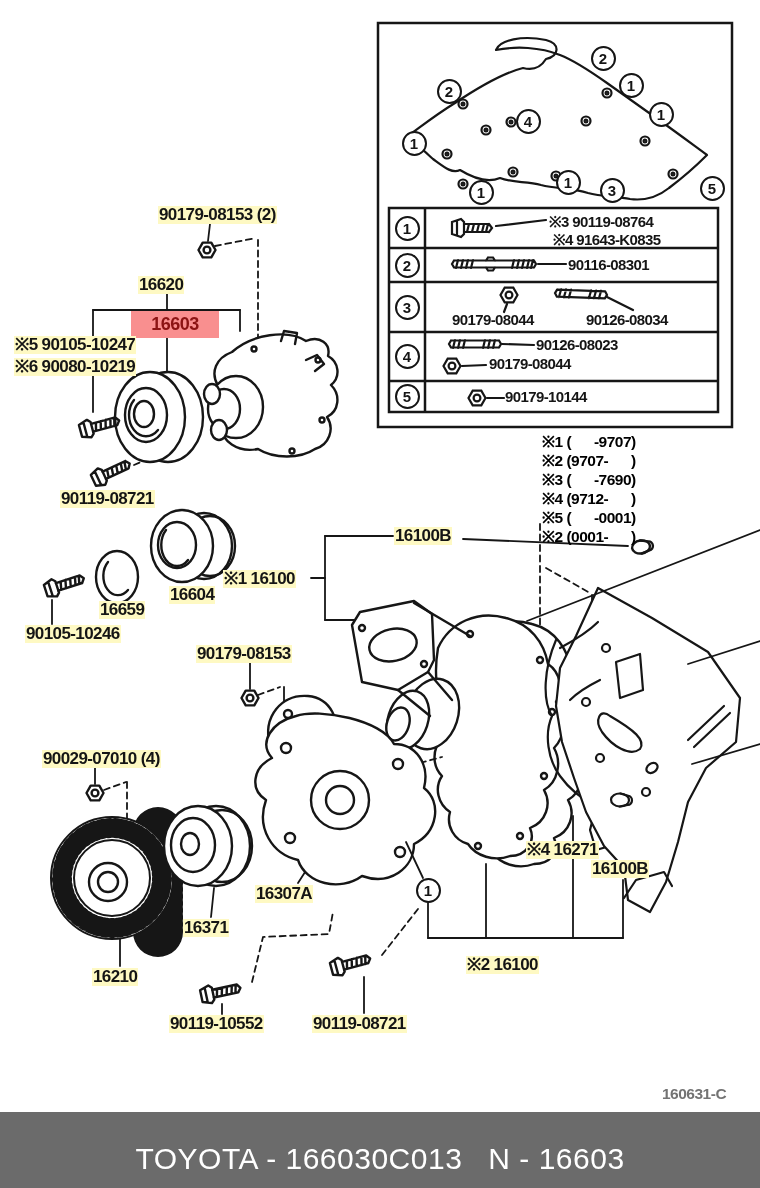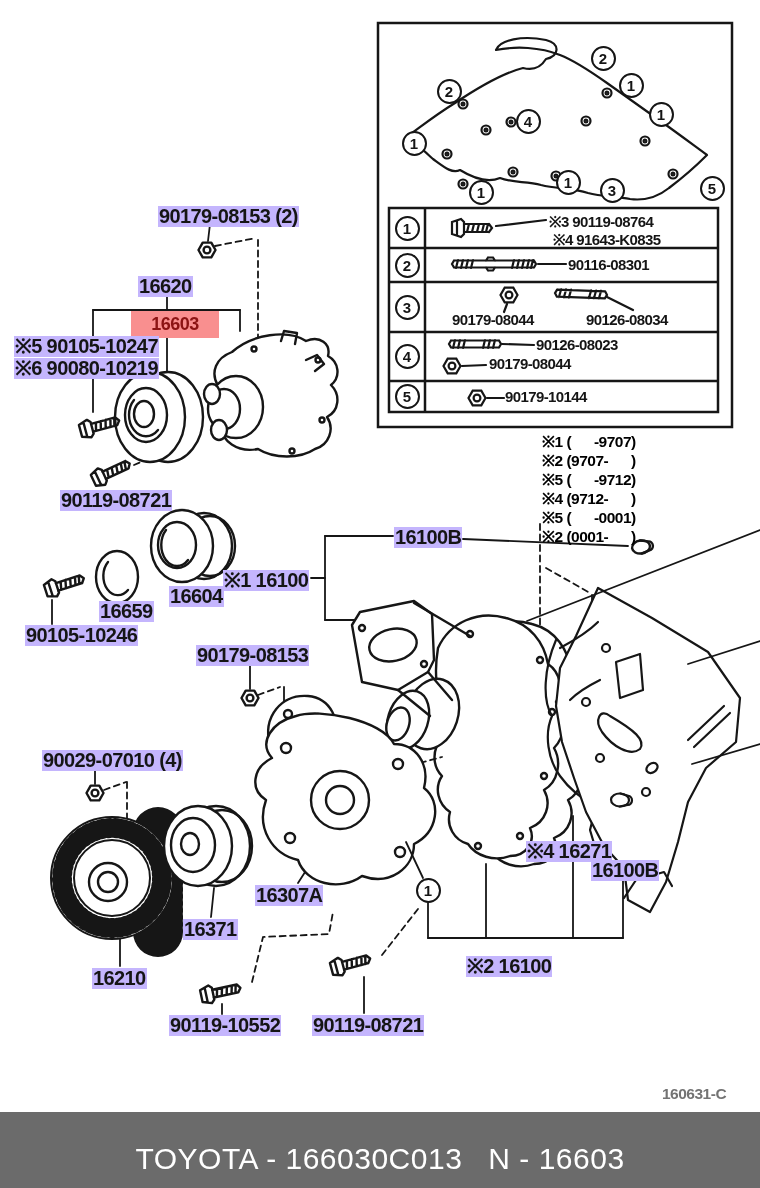--- a/index.html
+++ b/index.html
@@ -1,20 +1,20 @@
 <!DOCTYPE html>
 <html><head>
 <meta charset="utf-8">
 <style>
   html,body{margin:0;padding:0;background:#fff;}
   #stage{position:relative;width:760px;height:1188px;background:#fff;overflow:hidden;
          font-family:"Liberation Sans",sans-serif;}
   #art{position:absolute;left:0;top:0;z-index:1;}
-  .lbl{position:absolute;z-index:3;font-weight:bold;font-size:20px;letter-spacing:-0.6px;
-       color:#151515;background:#c4b5fd;padding:0 1px;line-height:1.05;white-space:nowrap;}
+  .lbl{position:absolute;z-index:3;font-weight:bold;font-size:17px;letter-spacing:-0.6px;
+       color:#151515;background:#fef9c3;padding:0 1px;line-height:1.05;white-space:nowrap;}
   .hl{position:absolute;z-index:3;left:131px;top:311px;width:88px;height:27px;
       display:flex;align-items:center;justify-content:center;
       font-weight:bold;font-size:18px;letter-spacing:-0.5px;}
   .tbl-txt{position:absolute;z-index:3;font-weight:bold;font-size:15px;letter-spacing:-0.6px;
        color:#151515;white-space:nowrap;}
   #notes{position:absolute;z-index:3;left:542px;top:432px;font-weight:bold;font-size:15.5px;
        letter-spacing:-0.5px;color:#000000;}
   #notes div{white-space:pre;line-height:19px;}
   .cnum{position:absolute;z-index:3;width:25px;height:25px;border:2.4px solid #151515;
        border-radius:50%;box-sizing:border-box;background:#fff;display:flex;align-items:center;
@@ -309,21 +309,21 @@
 <div class="tbl-txt" style="left:568px;top:256px">90116-08301</div>
 <div class="tbl-txt" style="left:452px;top:311px">90179-08044</div>
 <div class="tbl-txt" style="left:586px;top:311px">90126-08034</div>
 <div class="tbl-txt" style="left:536px;top:336px">90126-08023</div>
 <div class="tbl-txt" style="left:489px;top:355px">90179-08044</div>
 <div class="tbl-txt" style="left:505px;top:388px">90179-10144</div>
 
 <div id="notes">
   <div>※1 (      -9707)</div>
   <div>※2 (9707-      )</div>
-  <div>※5 (      -9712)</div>
+  <div>※3 (      -7690)</div>
   <div>※4 (9712-      )</div>
   <div>※5 (      -0001)</div>
   <div>※2 (0001-      )</div>
 </div>
 
 <div id="diagram-code">160631-C</div>
 
 <div id="footer" style="background: rgb(107, 107, 107);">
   <span>TOYOTA - 166030C013</span>
   <span>N - 16603</span>

